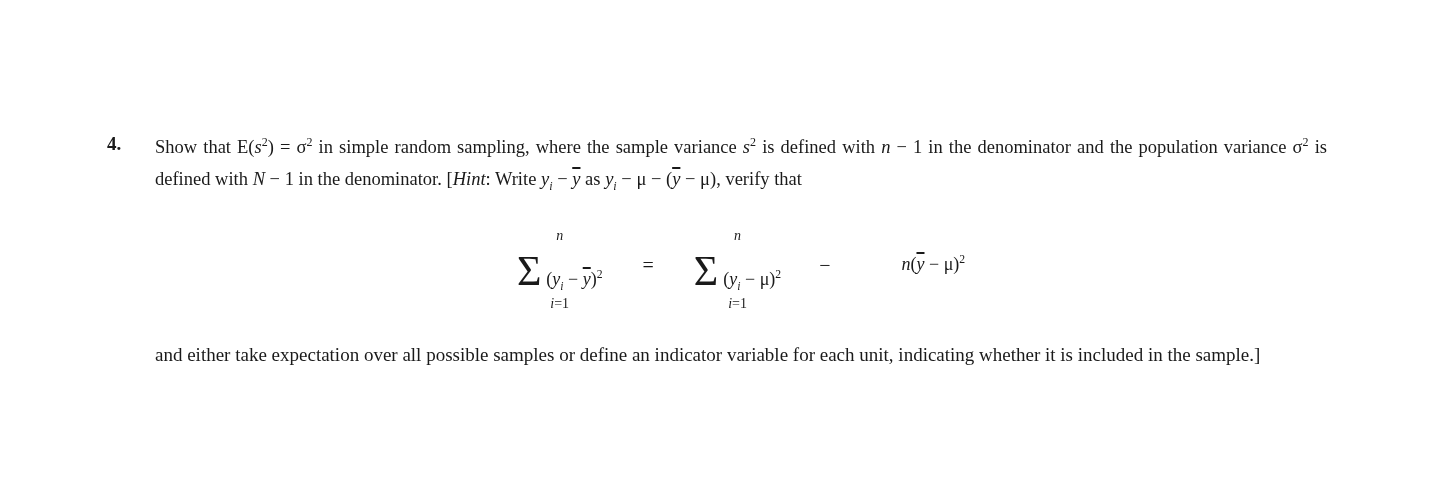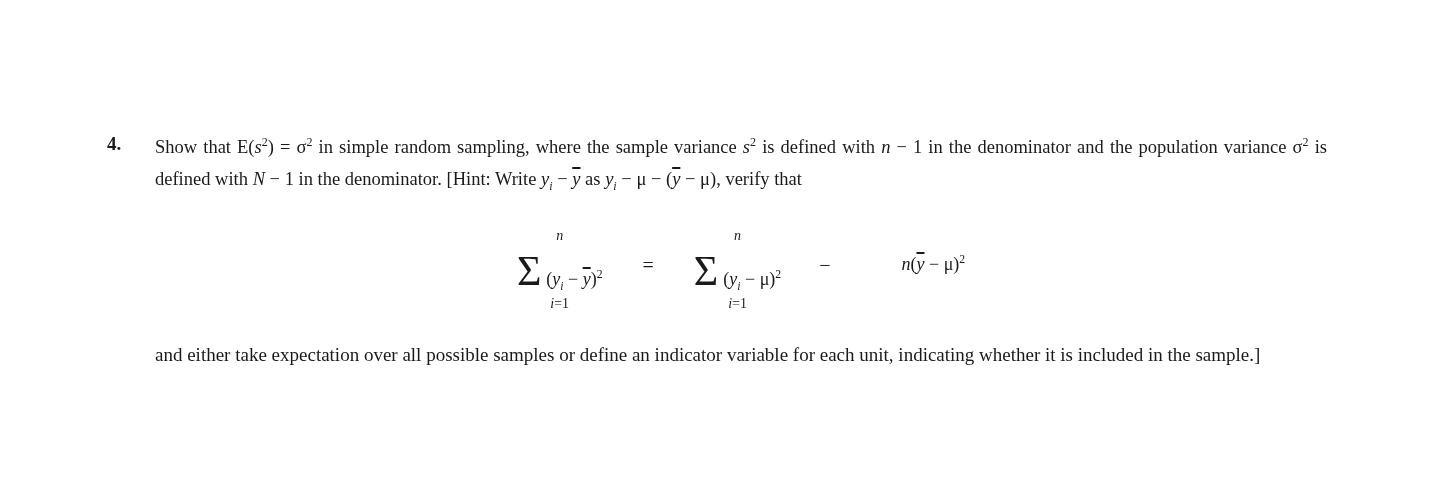--- a/index.html
+++ b/index.html
@@ -118,20 +118,21 @@
       font-size: 0.65em;
       vertical-align: super;
     }
 
     sub {
       font-size: 0.65em;
       vertical-align: sub;
     }
 
     .hint-label {
+      font-style: italic;
       font-weight: normal;
     }
 
     .bottom-text {
       margin-top: 6px;
       font-size: 19px;
       line-height: 1.7;
       text-align: justify;
     }
 

